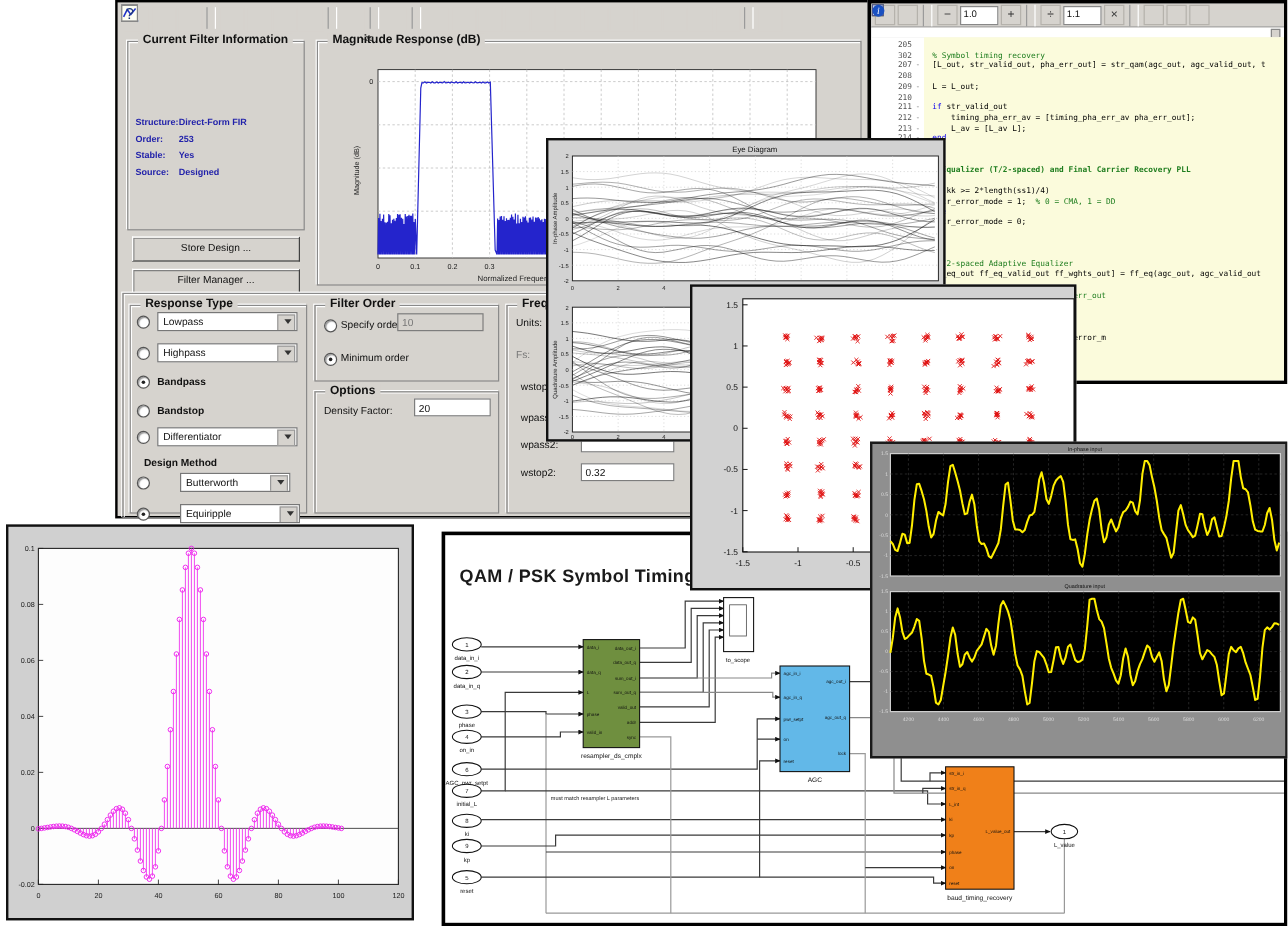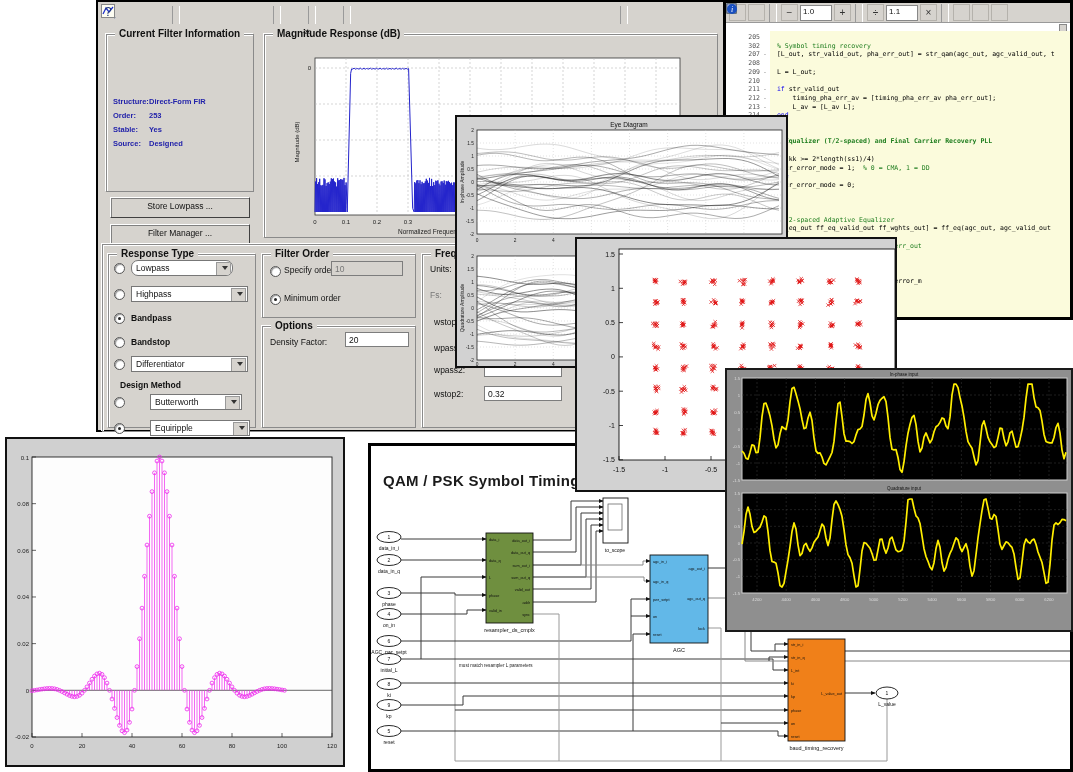--- a/index.html
+++ b/index.html
@@ -218,21 +218,21 @@
           <span class="inforow" style="left: 6px; top: 62px;">Structure:</span>
           <span class="inforow" style="left: 42px; top: 62px;">Direct-Form FIR</span>
           <span class="inforow" style="left: 6px; top: 76px;">Order:</span>
           <span class="inforow" style="left: 42px; top: 76px;">253</span>
           <span class="inforow" style="left: 6px; top: 90px;">Stable:</span>
           <span class="inforow" style="left: 42px; top: 90px;">Yes</span>
           <span class="inforow" style="left: 6px; top: 104px;">Source:</span>
           <span class="inforow" style="left: 42px; top: 104px;">Designed</span>
         </div>
     </div>
-    <div class="btn95" style="left:12px;top:195px;width:138px;height:19px;">Store Lowpass ...</div>
+    <div class="btn95" style="left:12px;top:195px;width:138px;height:19px;">Store Design ...</div>
     <div class="btn95" style="left:12px;top:222px;width:138px;height:19px;">Filter Manager ...</div>
     <div class="gb" style="left:166px;top:32px;width:452px;height:202px;">
       <span class="gbt">Magnitude Response (dB)</span>
     </div>
     <svg id="magsvg" width="629" height="432">
         <rect x="217" y="56" width="365" height="157" fill="#fff" stroke="#333" stroke-width="0.8"></rect>
         <polyline points="248,56 248,213" fill="none" stroke="#b8b8b8" stroke-width="0.6" stroke-dasharray="2,2"></polyline>
         <polyline points="279,56 279,213" fill="none" stroke="#b8b8b8" stroke-width="0.6" stroke-dasharray="2,2"></polyline>
         <polyline points="310,56 310,213" fill="none" stroke="#b8b8b8" stroke-width="0.6" stroke-dasharray="2,2"></polyline>
         <polyline points="341,56 341,213" fill="none" stroke="#b8b8b8" stroke-width="0.6" stroke-dasharray="2,2"></polyline>
@@ -287,21 +287,21 @@
         <span class="rlabel" style="left: 336px; top: 315px;">wstop1:</span>
         <div class="edit" style="left: 386px; top: 312px; width: 78px; height: 15px;"></div>
         <span class="rlabel" style="left: 336px; top: 341px;">wpass1:</span>
         <div class="edit" style="left: 386px; top: 338px; width: 78px; height: 15px;"></div>
         <span class="rlabel" style="left: 336px; top: 363px;">wpass2:</span>
         <div class="edit" style="left: 386px; top: 360px; width: 78px; height: 15px;"></div>
         <span class="rlabel" style="left: 336px; top: 387px;">wstop2:</span>
         <div class="edit" style="left: 386px; top: 384px; width: 78px; height: 15px;">0.32</div>
       </div>
   <span class="radio" style="left: 16px; top: 261px;"></span>
-      <div class="combo" style="left: 33px; top: 258px; width: 102px; border-radius: 7px;">Lowpass<span class="arrbox"></span><span class="arr"></span></div>
+      <div class="combo" style="left: 33px; top: 258px; width: 117px;">Lowpass<span class="arrbox"></span><span class="arr"></span></div>
       <span class="radio" style="left: 16px; top: 287px;"></span>
       <div class="combo" style="left: 33px; top: 284px; width: 117px;">Highpass<span class="arrbox"></span><span class="arr"></span></div>
       <span class="radio sel" style="left: 16px; top: 311px;"></span>
       <span class="rlabel" style="left: 33px; top: 311px; font-weight: bold;">Bandpass</span>
       <span class="radio" style="left: 16px; top: 335px;"></span>
       <span class="rlabel" style="left: 33px; top: 335px; font-weight: bold;">Bandstop</span>
       <span class="radio" style="left: 16px; top: 357px;"></span>
       <div class="combo" style="left: 33px; top: 354px; width: 117px;">Differentiator<span class="arrbox"></span><span class="arr"></span></div>
       <span class="rlabel" style="left: 22px; top: 378px; font-weight: bold;">Design Method</span>
       <span class="radio" style="left: 16px; top: 395px;"></span>

